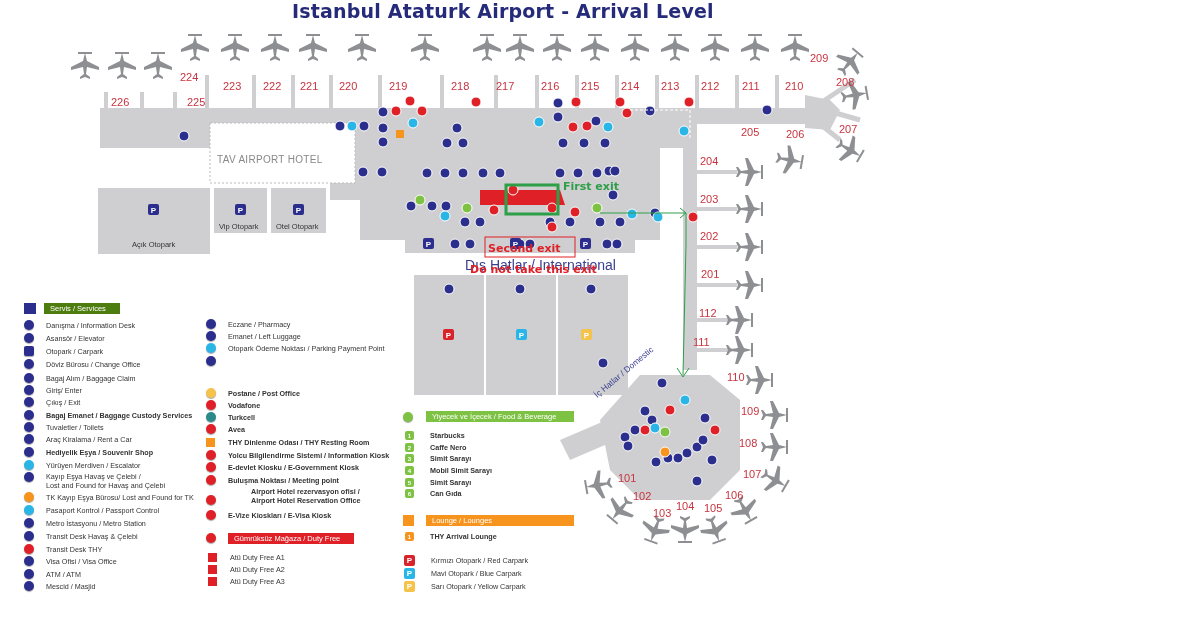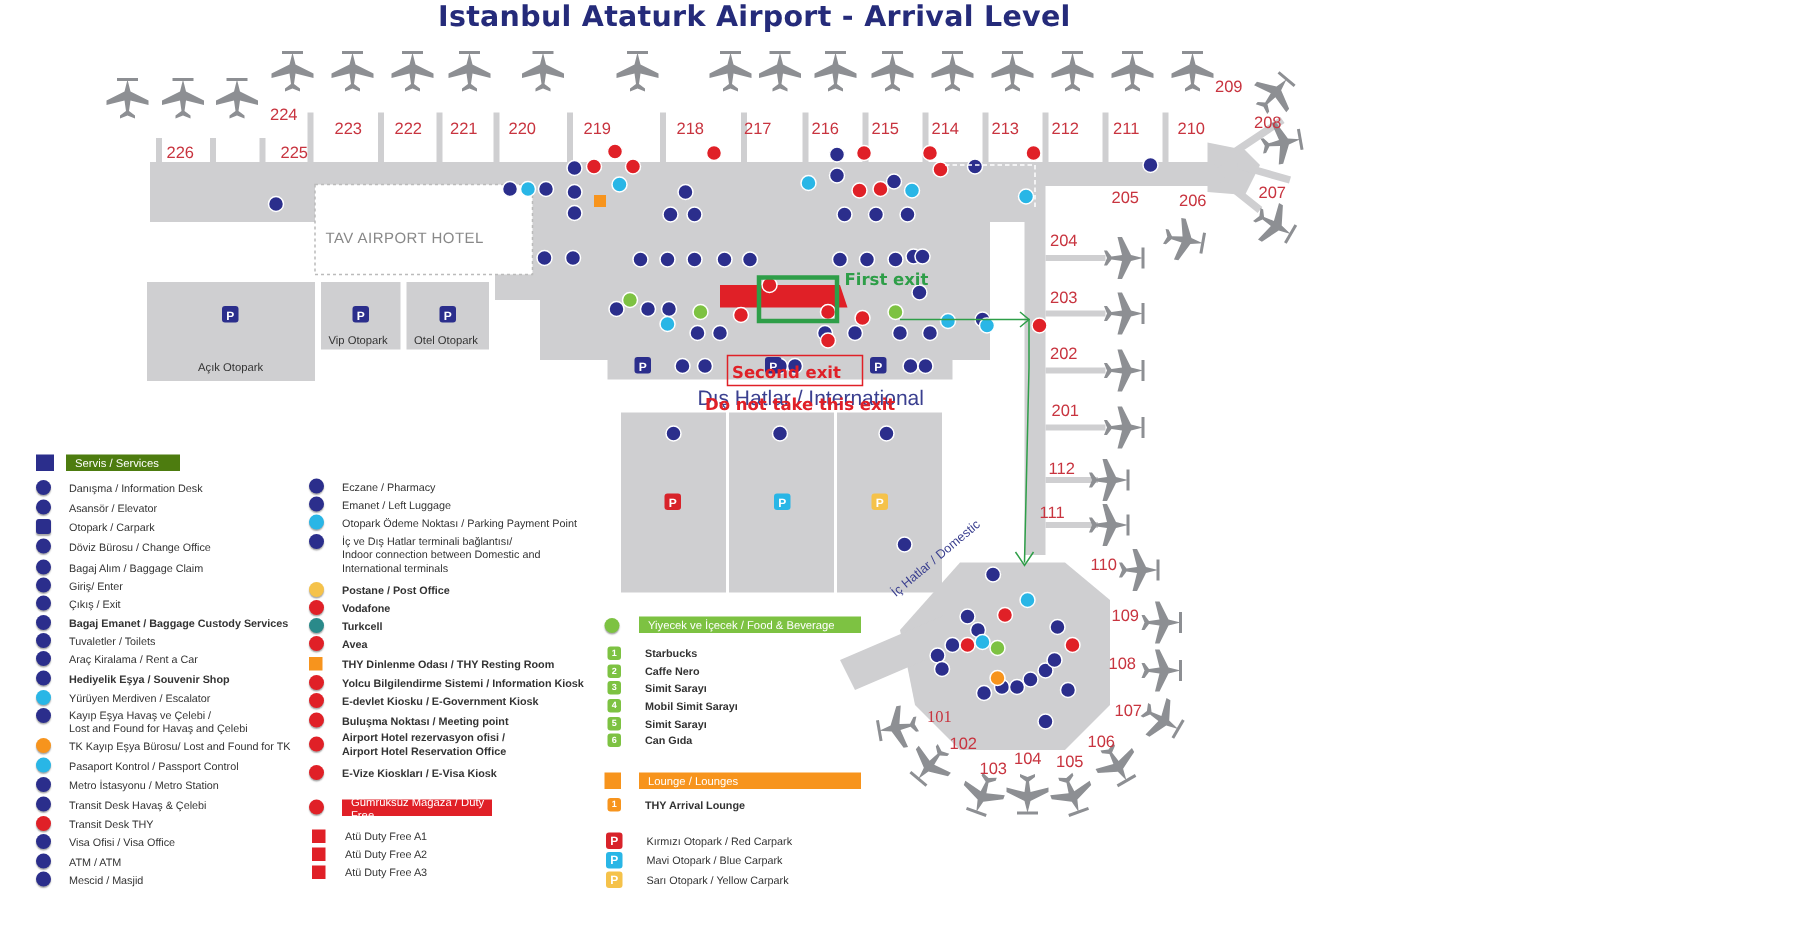--- a/index.html
+++ b/index.html
@@ -301,21 +301,21 @@
 <span class="gate" style="left:693px;top:336px;">111</span>
 <span class="gate" style="left:727px;top:371px;">110</span>
 <span class="gate" style="left:741px;top:405px;">109</span>
 <span class="gate" style="left:739px;top:437px;">108</span>
 <span class="gate" style="left:743px;top:468px;">107</span>
 <span class="gate" style="left:725px;top:489px;">106</span>
 <span class="gate" style="left:704px;top:502px;">105</span>
 <span class="gate" style="left:676px;top:500px;">104</span>
 <span class="gate" style="left:653px;top:507px;">103</span>
 <span class="gate" style="left:633px;top:490px;">102</span>
-<span class="gate" style="left:618px;top:472px;font-family:Liberation Serif, serif;">101</span>
+<span class="gate" style="left:618px;top:472px;">101</span>
 
 <span style="position:absolute;left:217px;top:154px;font-size:10px;color:#888;font-family:'Liberation Sans',sans-serif;letter-spacing:0.3px;">TAV AIRPORT HOTEL</span>
 <span class="lot-label" style="left:132px;top:240px;">Açık Otopark</span>
 <span class="lot-label" style="left:219px;top:222px;">Vip Otopark</span>
 <span class="lot-label" style="left:276px;top:222px;">Otel Otopark</span>
 <span style="position:absolute;left:465px;top:257px;font-size:14px;color:#3a3f8f;font-family:'Liberation Sans',sans-serif;">Dış Hatlar / International</span>
 <span style="position:absolute;left:592px;top:392px;font-size:8.5px;color:#3a3f8f;font-family:'Liberation Sans',sans-serif;transform:rotate(-40deg);transform-origin:left top;white-space:nowrap;">İç Hatlar / Domestic</span>
 
 <span class="ann" style="left:563px;top:180px;font-size:11px;color:#2e9e48;">First exit</span>
 <span class="ann" style="left:488px;top:242px;font-size:11px;color:#e02027;">Second exit</span>
@@ -416,21 +416,20 @@
 <div class="legend-item" style="left:206px;top:331px;">
     <span class="ic" style="background:#2b2e8c"></span>
     <span>Emanet / Left Luggage</span>
   </div>
 <div class="legend-item" style="left:206px;top:343px;">
     <span class="ic" style="background:#29b6e6"></span>
     <span>Otopark Ödeme Noktası / Parking Payment Point</span>
   </div>
 <div class="legend-item multi" style="left:206px;top:356px;align-items:flex-start;">
     <span class="ic" style="background:#2b2e8c"></span>
-    <span><span>İç ve Dış Hatlar terminali bağlantısı/</span><br><span>Indoor connection between Domestic and</span><br><span>International terminals</span></span>
   </div>
 <div class="legend-item bold" style="left:206px;top:388px;">
     <span class="ic" style="background:#f5c24a"></span>
     <span>Postane / Post Office</span>
   </div>
 <div class="legend-item bold" style="left:206px;top:400px;">
     <span class="ic" style="background:#e02027"></span>
     <span>Vodafone</span>
   </div>
 <div class="legend-item bold" style="left:206px;top:412px;">
@@ -450,33 +449,33 @@
     <span>Yolcu Bilgilendirme Sistemi / Information Kiosk</span>
   </div>
 <div class="legend-item bold" style="left:206px;top:462px;">
     <span class="ic" style="background:#e02027"></span>
     <span>E-devlet Kiosku / E-Government Kiosk</span>
   </div>
 <div class="legend-item bold" style="left:206px;top:475px;">
     <span class="ic" style="background:#e02027"></span>
     <span>Buluşma Noktası / Meeting point</span>
   </div>
-<div class="legend-item bold multi" style="left:206px;top:487px;align-items:center;">
+<div class="legend-item bold multi" style="left:206px;top:487px;align-items:flex-end;gap:23px;">
     <span class="ic" style="background:#e02027"></span>
     <span><span>Airport Hotel rezervasyon ofisi /</span><br><span>Airport Hotel Reservation Office</span></span>
   </div>
 <div class="legend-item bold" style="left:206px;top:510px;">
     <span class="ic" style="background:#e02027"></span>
     <span>E-Vize Kioskları / E-Visa Kiosk</span>
   </div>
 
 <div class="legend-item" style="left:206px;top:533px;">
     <span class="ic" style="background:#e02027"></span>
   </div>
-<div class="hdr" style="left:228px;top:533px;width:100px;background:#e02027;">Gümrüksüz Mağaza / Duty Free</div>
+<div class="hdr" style="left:228px;top:533px;width:126px;background:#e02027;">Gümrüksüz Mağaza / Duty Free</div>
 <div class="legend-item" style="left:208px;top:553px;">
     <span class="sq" style="background:#e02027"></span>
     <span>Atü Duty Free A1</span>
   </div>
 <div class="legend-item" style="left:208px;top:565px;">
     <span class="sq" style="background:#e02027"></span>
     <span>Atü Duty Free A2</span>
   </div>
 <div class="legend-item" style="left:208px;top:577px;">
     <span class="sq" style="background:#e02027"></span>

